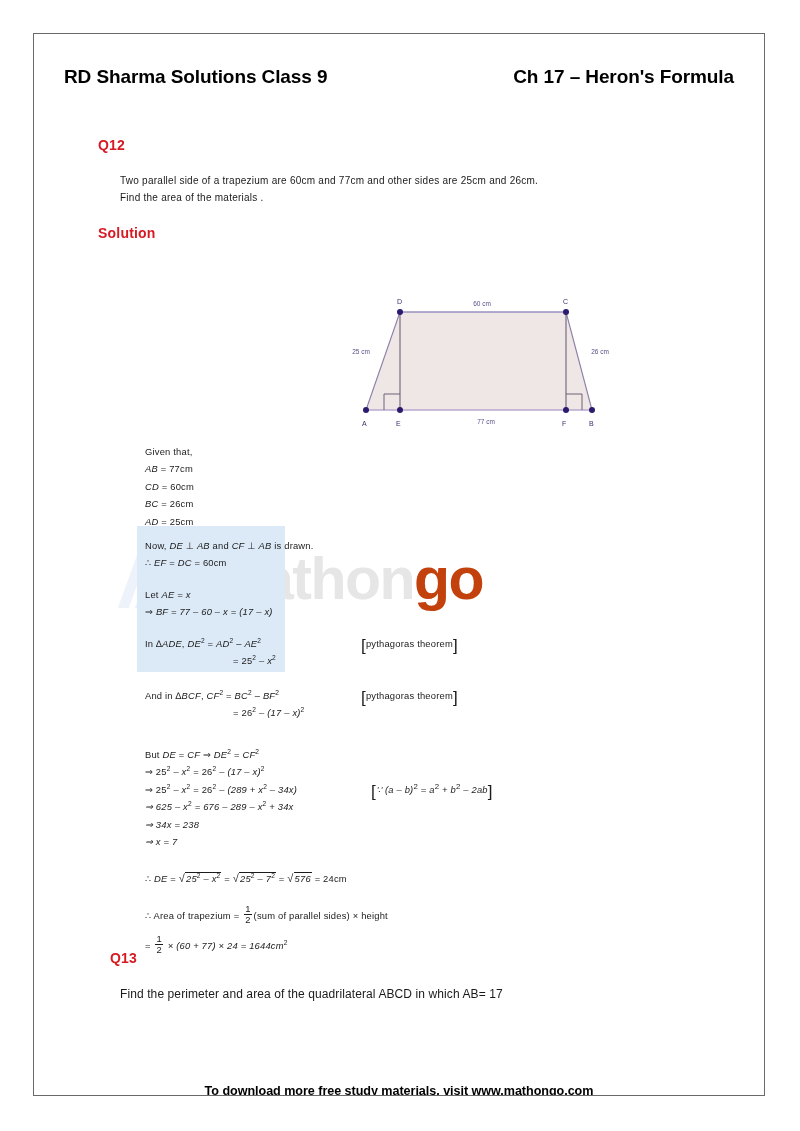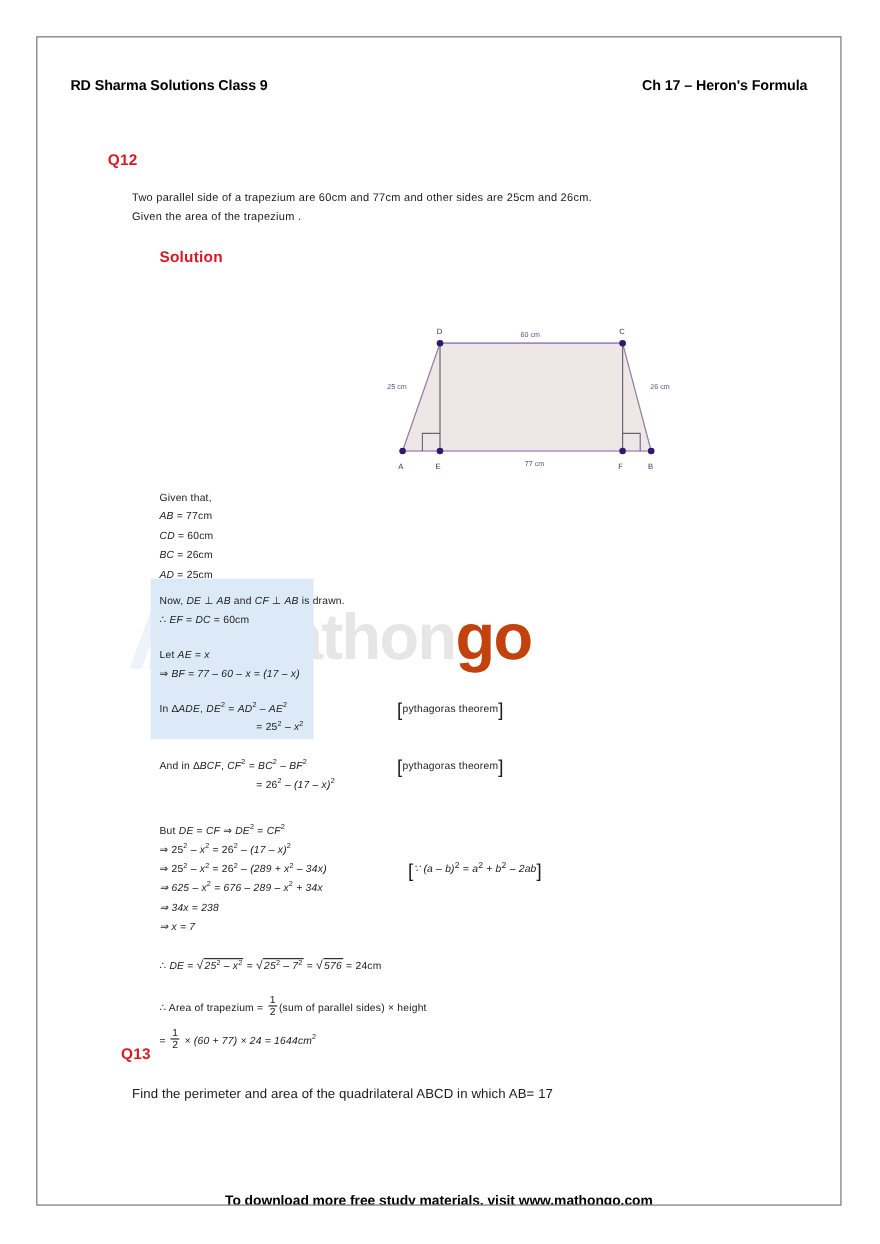--- a/index.html
+++ b/index.html
@@ -35,39 +35,39 @@
     top: 33px;
     height: 20px;
     padding: 0 30px;
     box-sizing: border-box;
     display: flex;
     justify-content: space-between;
     align-items: center;
   }
   .doc-header .h-left,
   .doc-header .h-right {
-    font-size: 13px;
+    font-size: 19px;
     font-weight: bold;
     color: #000000;
     letter-spacing: -0.1px;
     white-space: nowrap;
   }
   .doc-header .h-right { }
 
   
   .q-heading {
     position: absolute;
     left: 64px;
     font-size: 14px;
     font-weight: bold;
     color: #d61a23;
     letter-spacing: 0.2px;
   }
   #q12-heading { top: 103px; }
-  #solution-heading { top: 191px; margin-left: 47px; }
+  #solution-heading { top: 191px; }
   #q13-heading { top: 916px; margin-left: 12px; }
 
   
   .question-body {
     position: absolute;
     left: 86px;
     font-size: 10px;
     color: #1a1a1a;
     line-height: 1.72;
     letter-spacing: 0.25px;
@@ -232,21 +232,21 @@
 
   <div class="doc-header">
     <div class="h-left">RD Sharma Solutions Class 9</div>
     <div class="h-right">Ch 17 – Heron's Formula</div>
   </div>
 
   <div class="q-heading" id="q12-heading">Q12</div>
 
   <div class="question-body" id="q12-body">
     <div>Two parallel side of a trapezium are 60cm and 77cm and other sides are 25cm and 26cm.</div>
-    <div>Given the area of the trapezium .</div>
+    <div>Find the area of the materials .</div>
   </div>
 
   <div class="q-heading" id="solution-heading">Solution</div>
 
   <div id="watermark">
     <span class="wm-mark">
       <i></i>
         <i></i>
         <i></i>
     </span>

